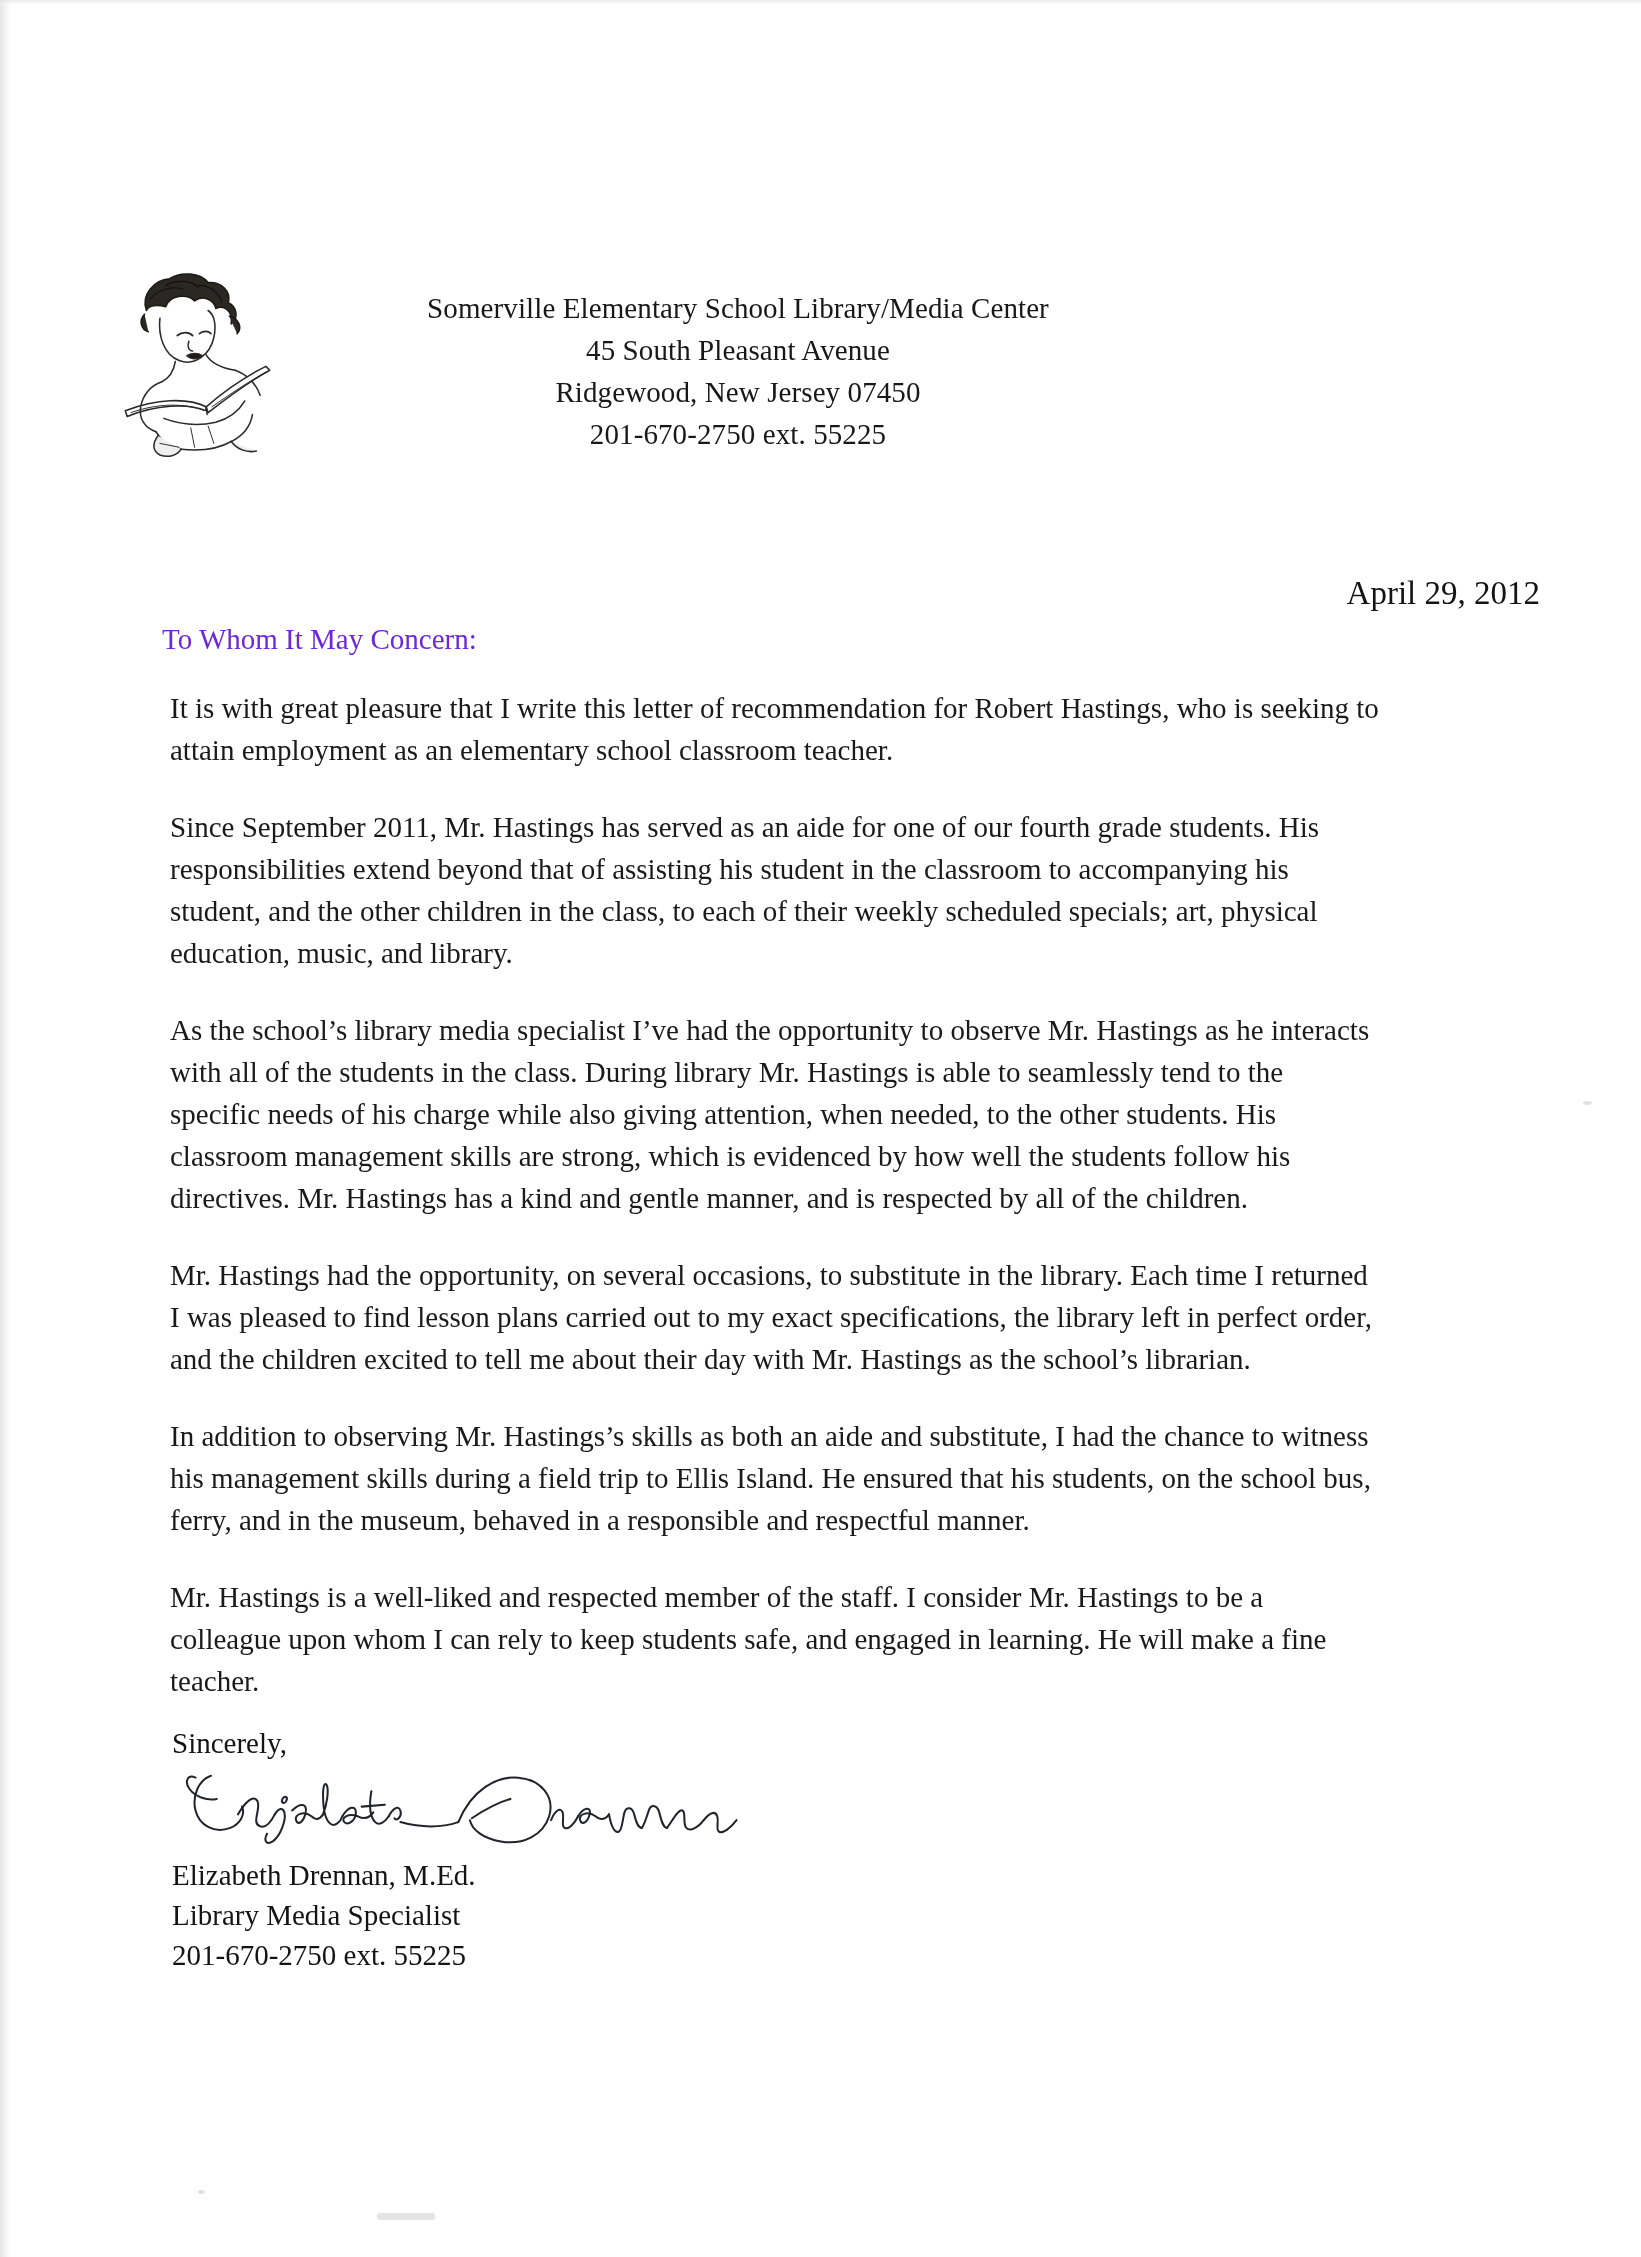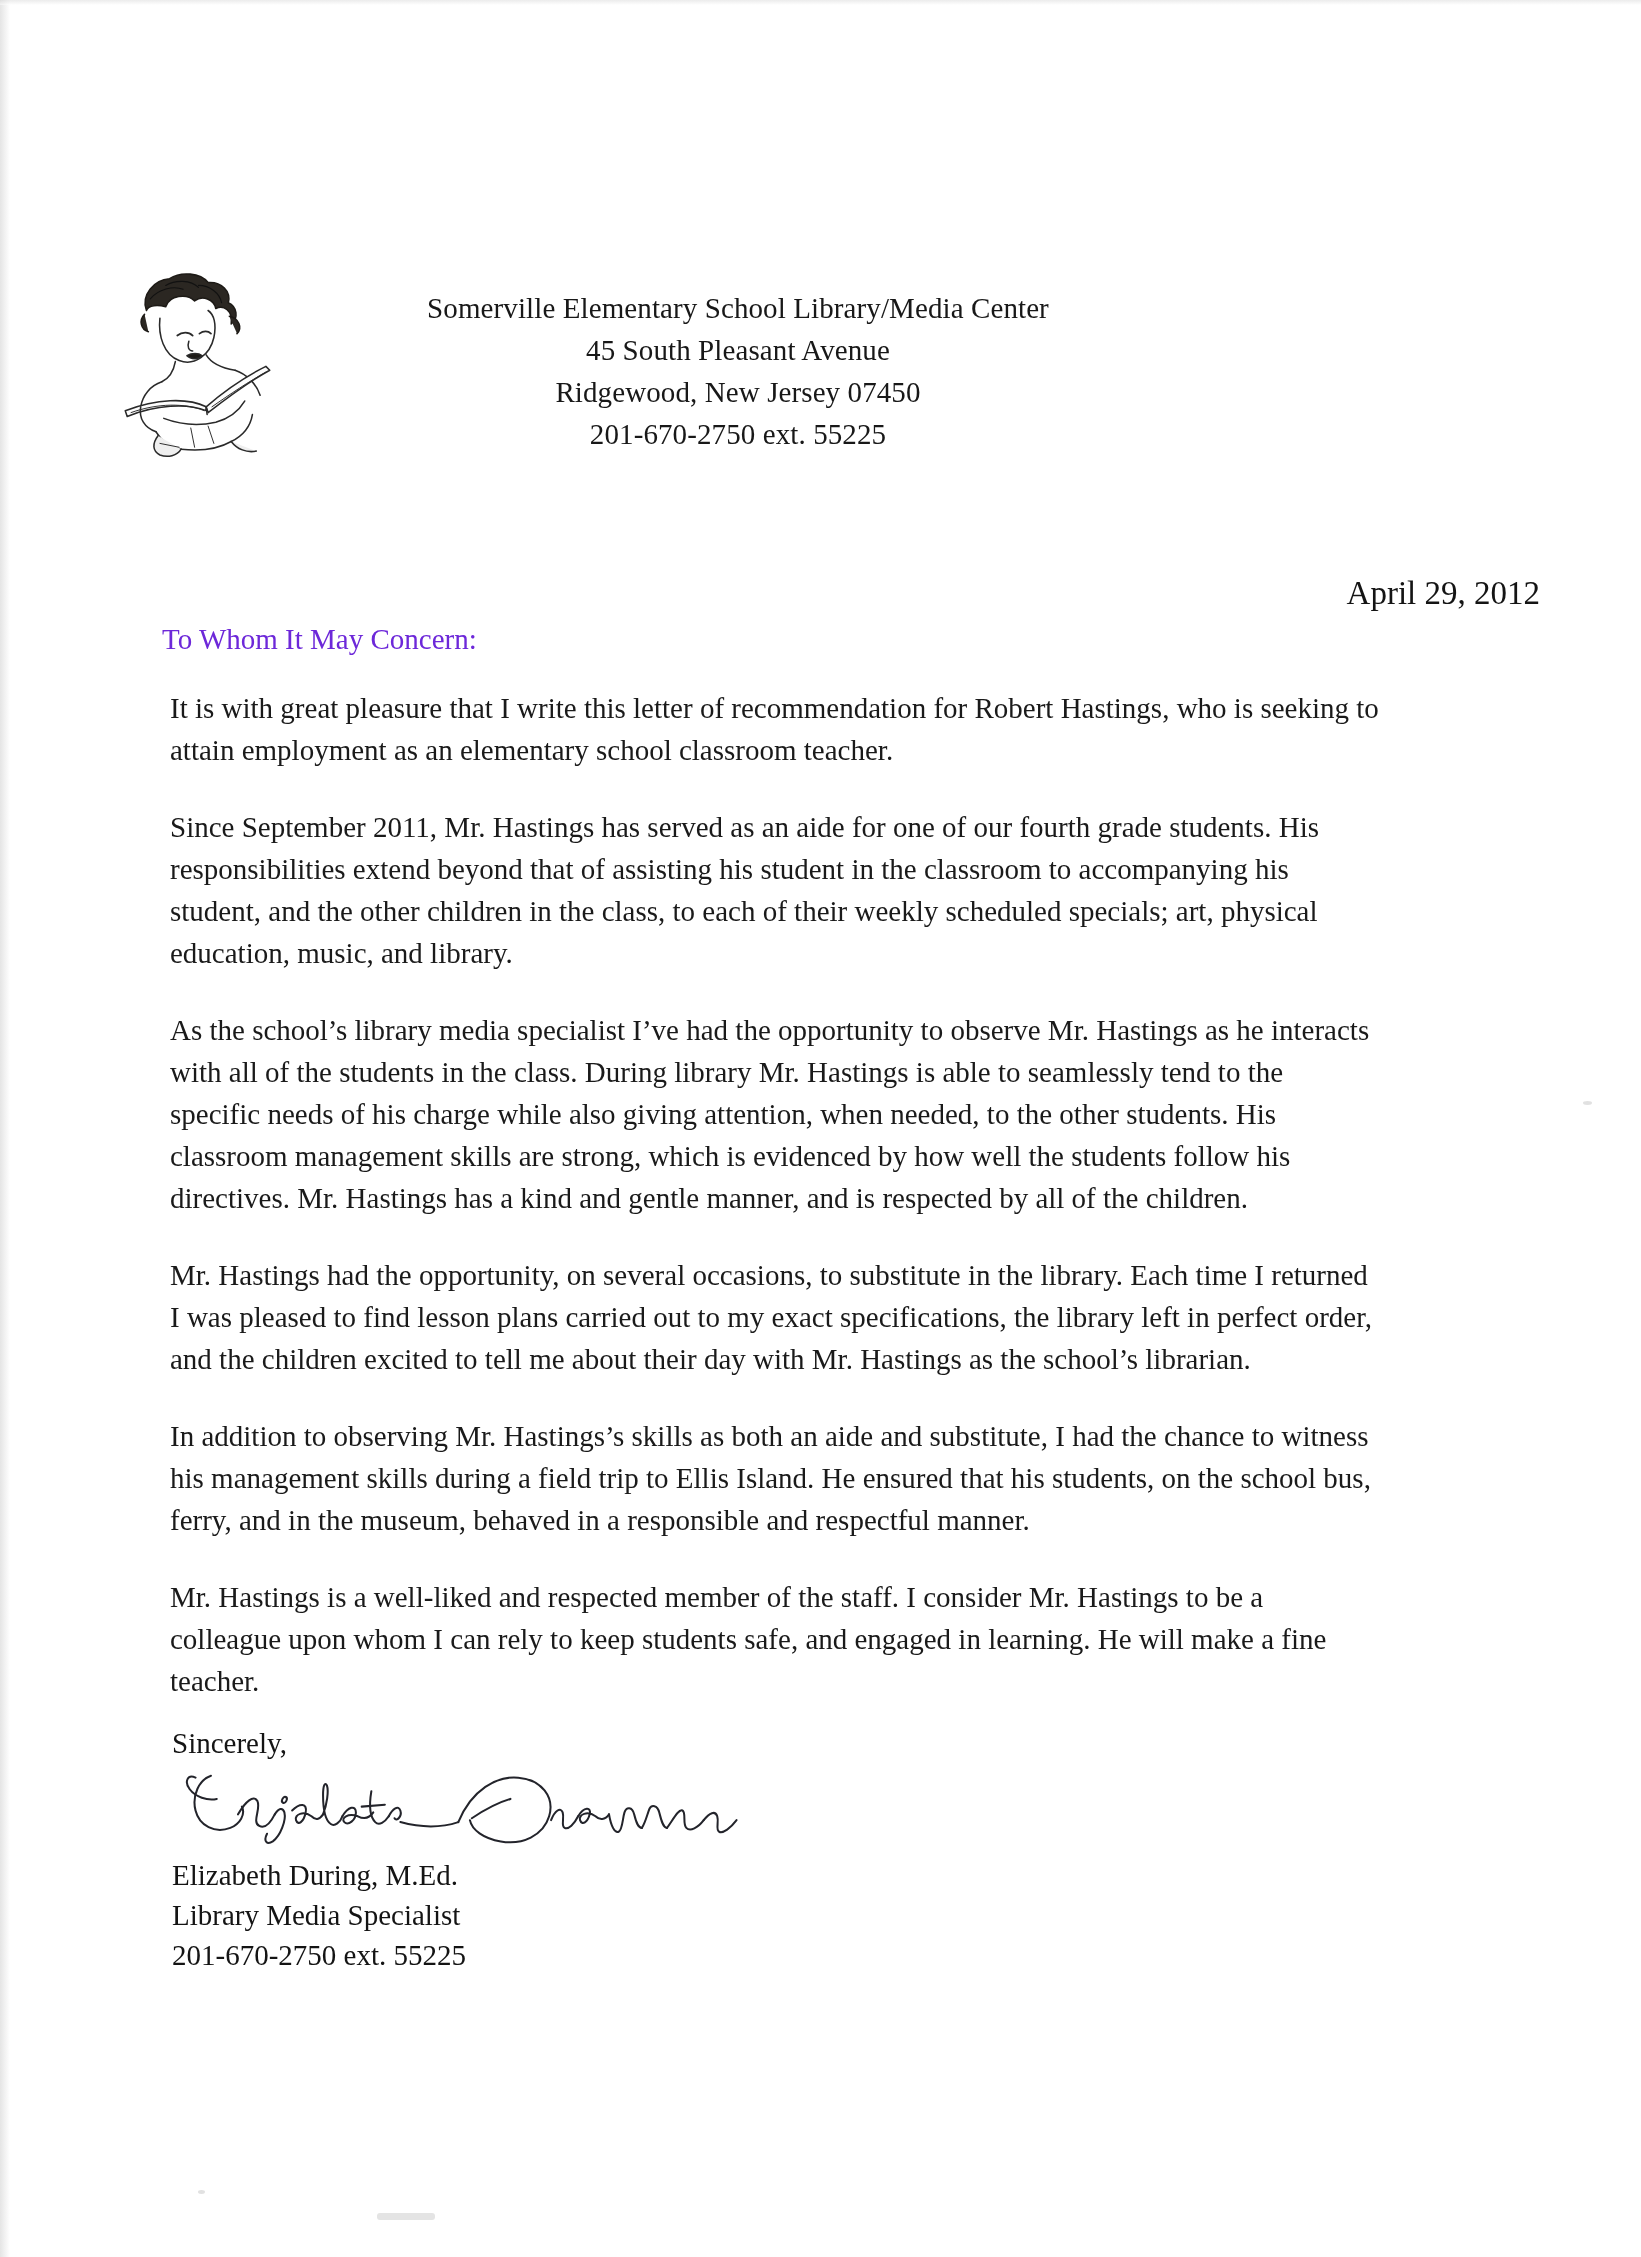--- a/index.html
+++ b/index.html
@@ -264,21 +264,21 @@
           <path d="M410 52 C416 42, 424 42, 422 50 C420 58, 414 62, 412 56 C410 50, 420 46, 428 52 C432 56, 438 56, 442 50"></path>
           <path d="M442 50 C444 62, 448 70, 452 68 C456 66, 456 54, 458 48 C460 42, 466 42, 468 50 C470 58, 472 64, 476 64"></path>
           <path d="M476 64 C480 58, 482 48, 484 44 C486 40, 492 40, 494 48 C496 56, 498 64, 502 64"></path>
           <path d="M502 64 C508 56, 514 44, 518 46 C522 48, 518 60, 522 64 C526 68, 534 64, 540 56"></path>
           <path d="M540 56 C546 48, 552 46, 554 52 C556 58, 552 66, 556 68 C560 70, 568 64, 574 56"></path>
         </g>
       </svg>
     </div>
 
     <div class="sig-block">
-      <div>Elizabeth During, M.Ed.</div>
+      <div>Elizabeth Drennan, M.Ed.</div>
       <div>Library Media Specialist</div>
       <div>201-670-2750 ext. 55225</div>
     </div>
 
   </div>
 
   <div class="bottom-smudge"></div>
 
 </div>
 

